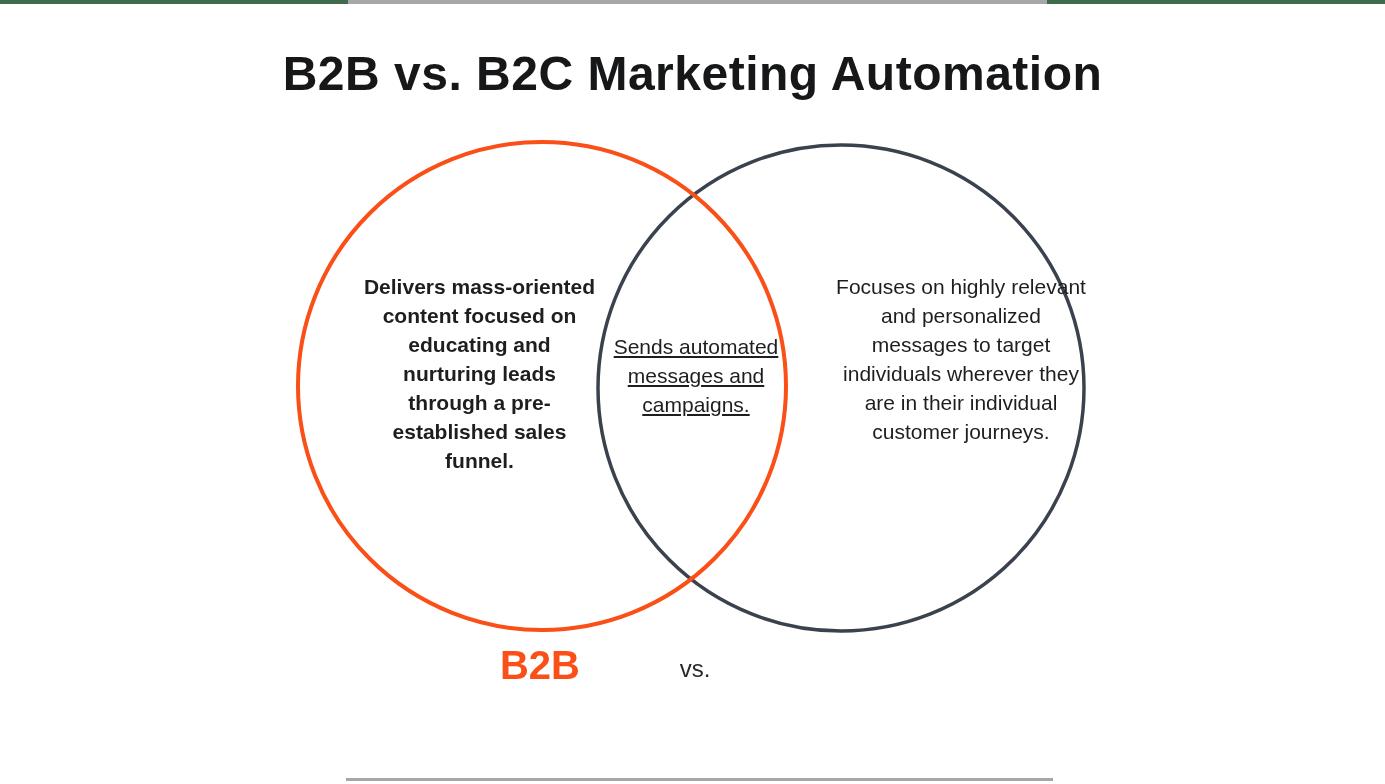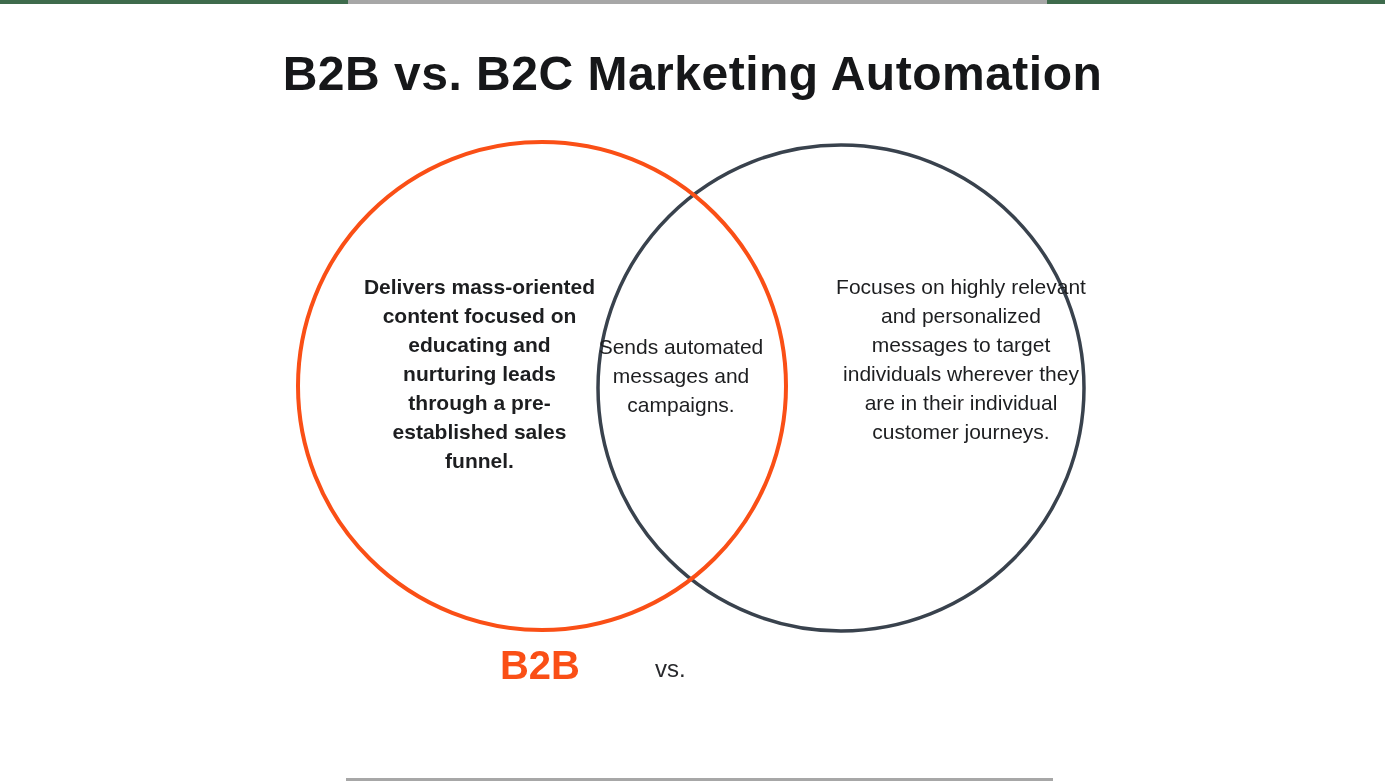--- a/index.html
+++ b/index.html
@@ -39,38 +39,38 @@
   .venn-svg { position: absolute; top: 0; left: 0; }
 
   .desc {
     position: absolute;
     text-align: center;
     font-size: 21px;
     line-height: 29px;
     color: #1D1E20;
   }
   .desc.left   { left: 362px; top: 272px; width: 235px; font-weight: bold; }
-  .desc.middle { left: 596px; top: 332px; width: 170px; }
+  .desc.middle { left: 611px; top: 332px; width: 170px; text-decoration: underline; }
   .desc.right  { left: 795px; top: 272px; width: 260px; margin-left: 36px; }
 
   .circle-label {
     position: absolute;
     top: 643px;
     text-align: center;
     font-size: 40px;
     font-weight: bold;
   }
   .circle-label.b2b { left: 475px; width: 130px; color: #FA4F16; text-align: center; }
   .circle-label.b2c { left: 778px; width: 130px; color: #39424D; }
   .vs-label {
     position: absolute;
     top: 655px;
     left: 655px;
     width: 80px;
-    text-align: left;
+    text-align: center;
     font-size: 24px;
     color: #28292C;
   }
 </style>
 </head>
 <body>
 
 <div class="canvas">
 
   <div class="topbar green-left"></div>

